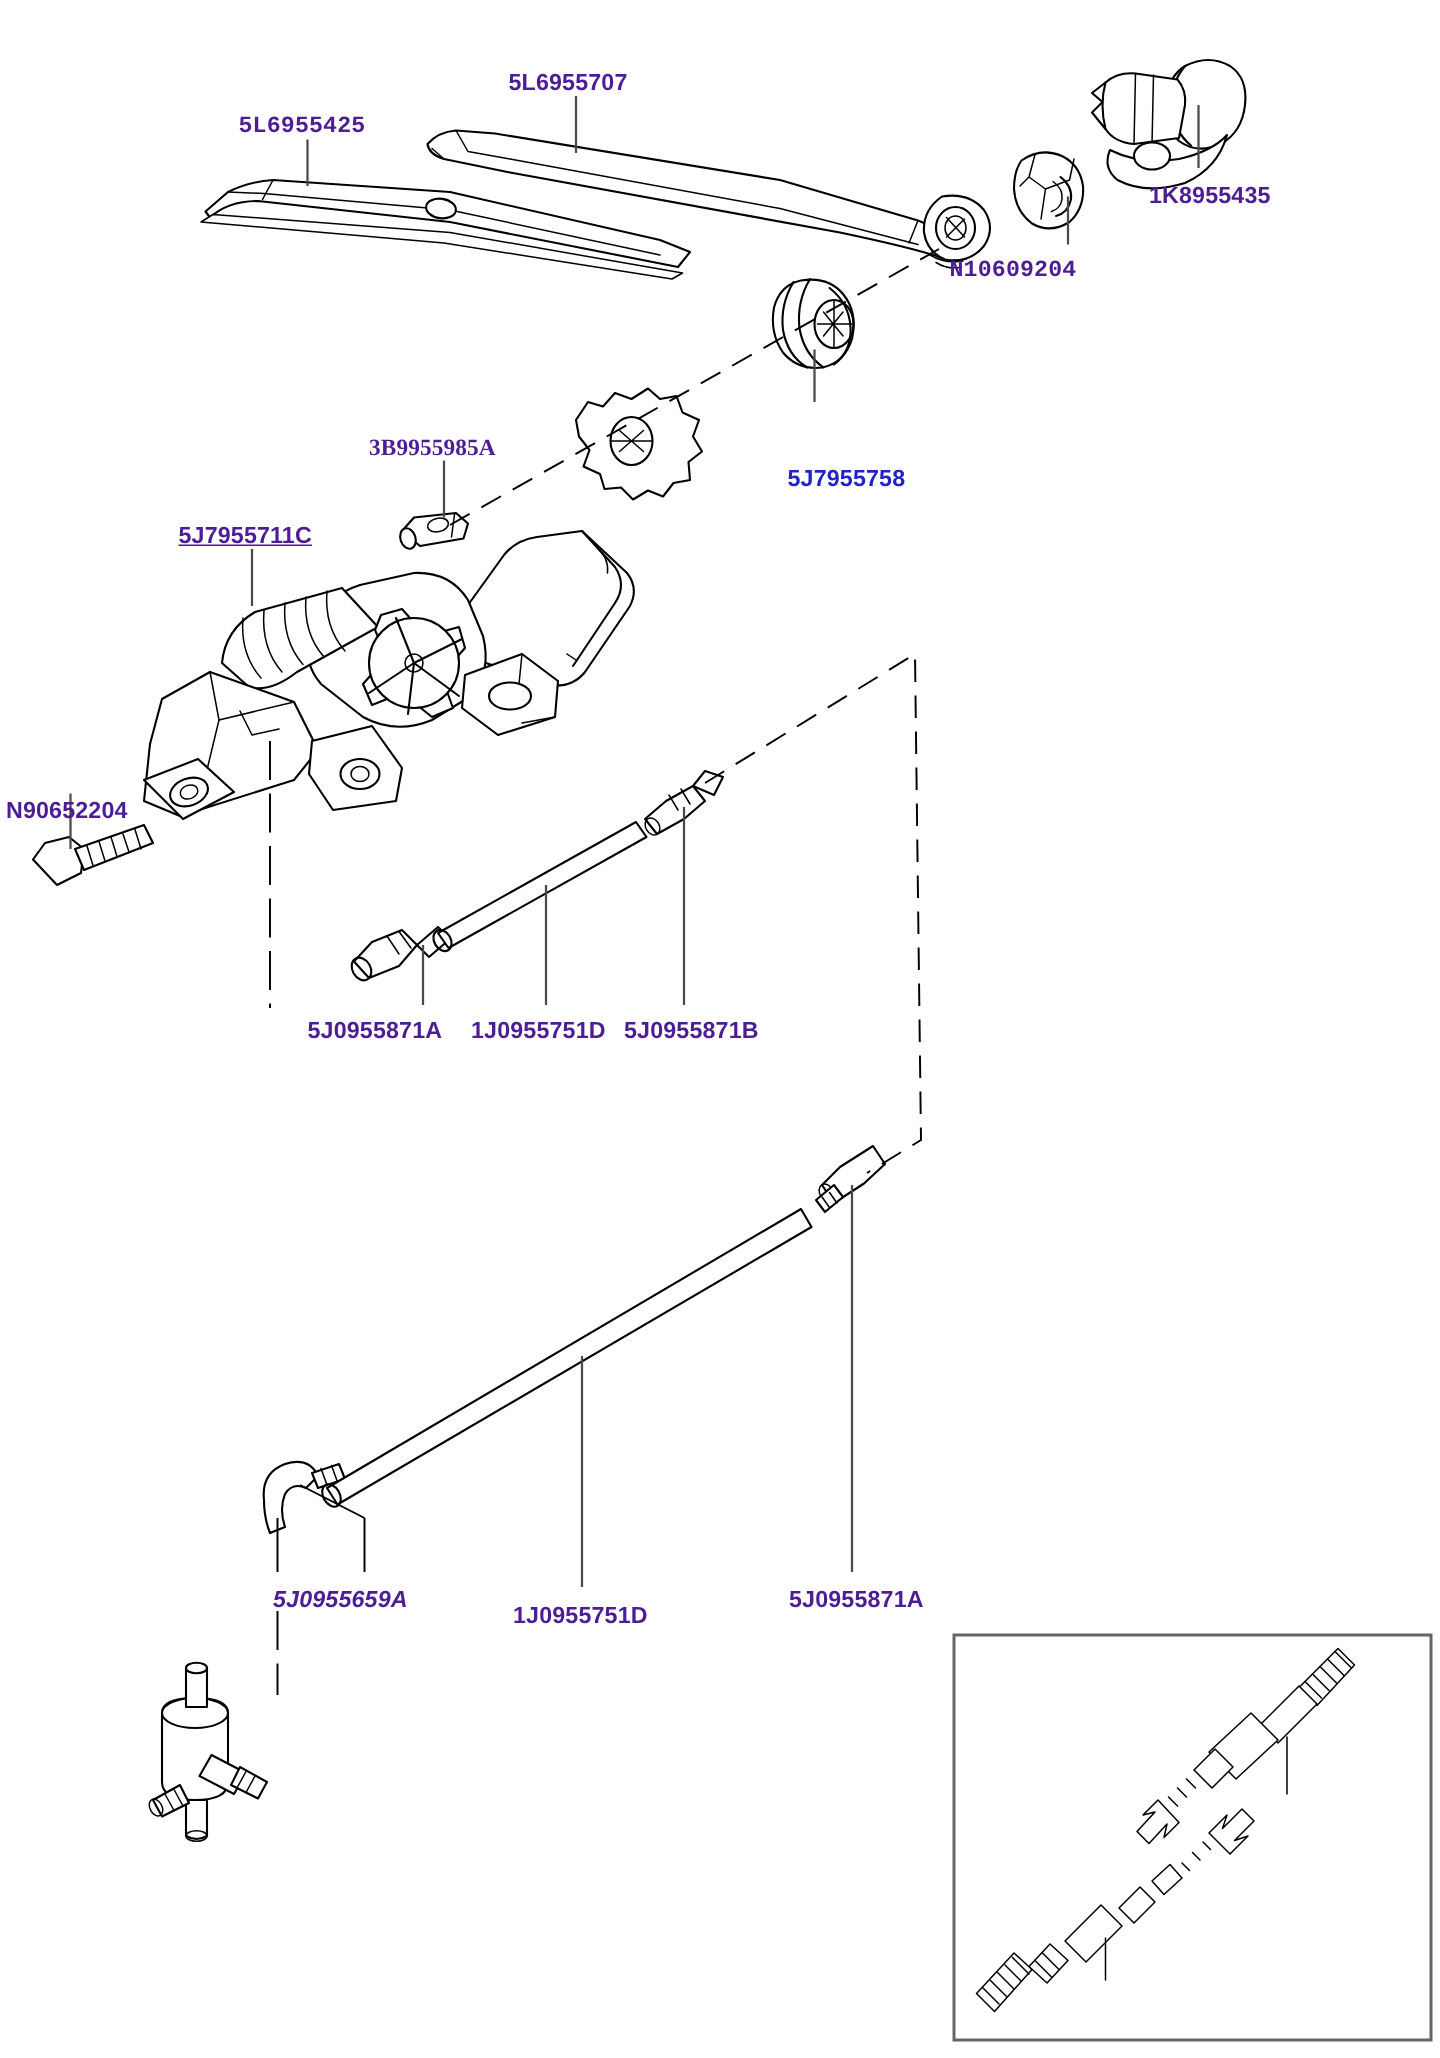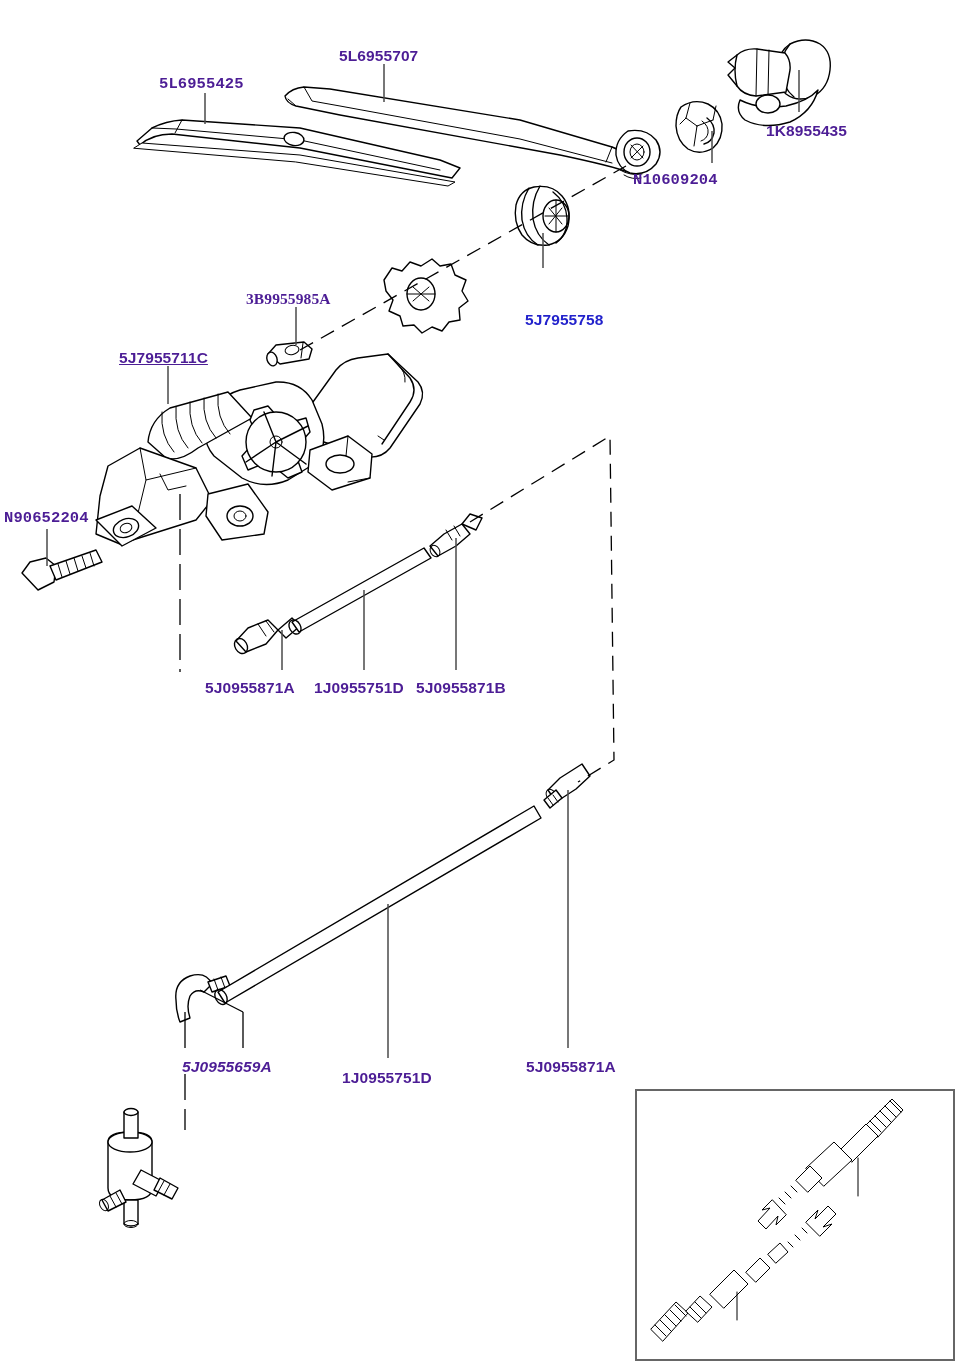--- a/index.html
+++ b/index.html
@@ -303,21 +303,21 @@
 
   </svg>
 
   <div class="part-label label-red" style="left:159px; top:77px;font-family:Liberation Mono, monospace;">5L6955425</div>
   <div class="part-label label-red" style="left:339px; top:48px;">5L6955707</div>
   <div class="part-label label-red" style="left:766px; top:123px;">1K8955435</div>
   <div class="part-label label-red" style="left:633px; top:173px;font-family:Liberation Mono, monospace;">N10609204</div>
   <div class="part-label label-red" style="left:246px; top:291px;font-family:Liberation Serif, serif;">3B9955985A</div>
   <div class="part-label label-blue" style="left:525px; top:280px;margin-top:32px;">5J7955758</div>
   <div class="part-label label-red" style="left:119px; top:350px;text-decoration:underline;">5J7955711C</div>
-  <div class="part-label label-red" style="left:4px;   top:511px;font-family:Liberation Mono, monospace;">N90652204</div>
+  <div class="part-label label-red" style="left:4px;   top:533px;">N90652204</div>
   <div class="part-label label-red" style="left:205px; top:680px;">5J0955871A</div>
   <div class="part-label label-red" style="left:314px; top:680px;">1J0955751D</div>
   <div class="part-label label-red" style="left:416px; top:680px;">5J0955871B</div>
   <div class="part-label label-red" style="left:182px; top:1059px;font-style:italic;">5J0955659A</div>
   <div class="part-label label-red" style="left:342px; top:1070px;">1J0955751D</div>
   <div class="part-label label-red" style="left:526px; top:1059px;">5J0955871A</div>
 
 </div>
 
 </body></html>

